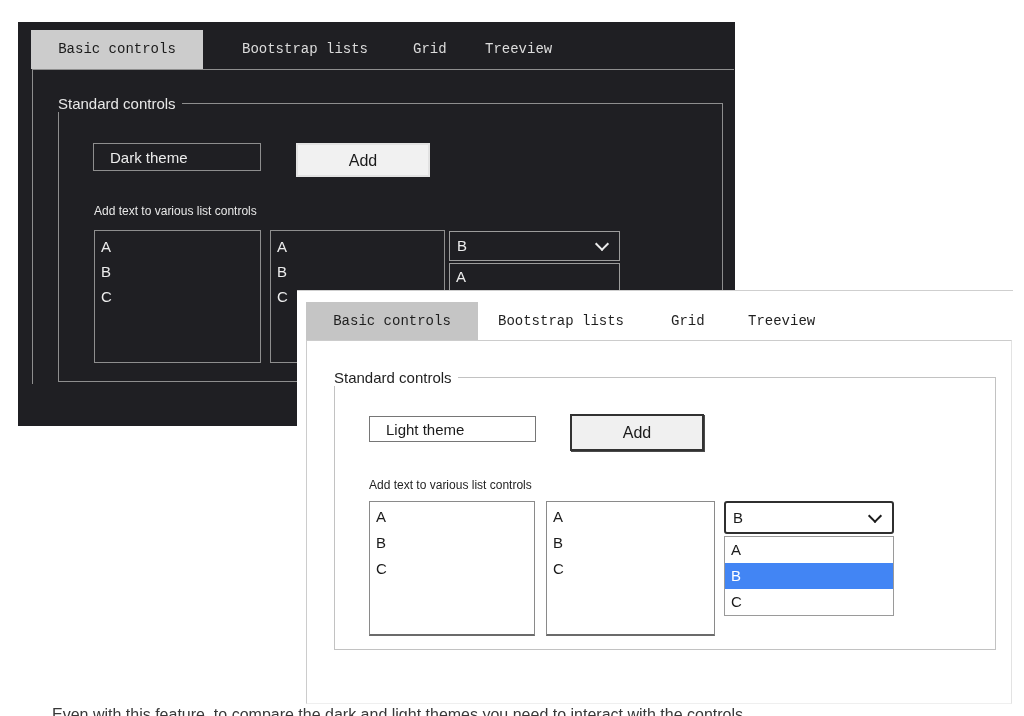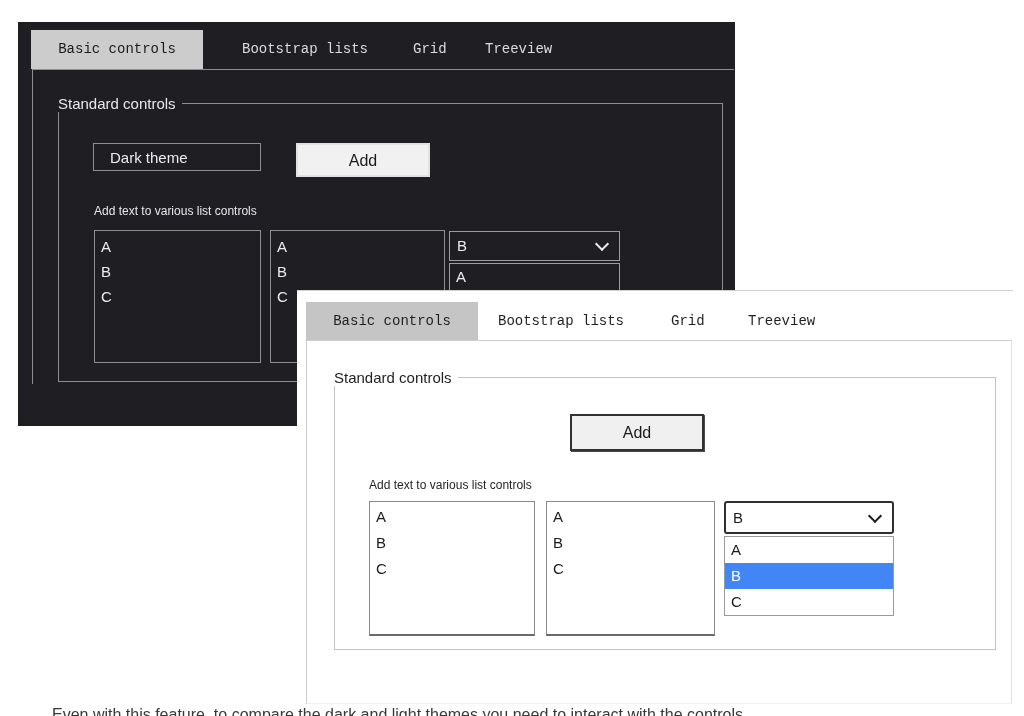--- a/index.html
+++ b/index.html
@@ -110,20 +110,21 @@
 <div class="panel light-panel">
   <div class="tab tab-selected">Basic controls</div>
   <div class="tab tab-b">Bootstrap lists</div>
   <div class="tab tab-g">Grid</div>
   <div class="tab tab-t">Treeview</div>
 
   <div class="content-box">
     <div class="groupbox">
       <div class="legend">Standard controls</div>
 
+      <input class="textbox" type="text" value="Light theme" style="">
       <button class="add-btn">Add</button>
 
       <div class="section-label">Add text to various list controls</div>
 
       <div class="listbox listbox1">
         <div class="list-item">A</div>
         <div class="list-item">B</div>
         <div class="list-item">C</div>
       </div>
       <div class="listbox listbox2">

